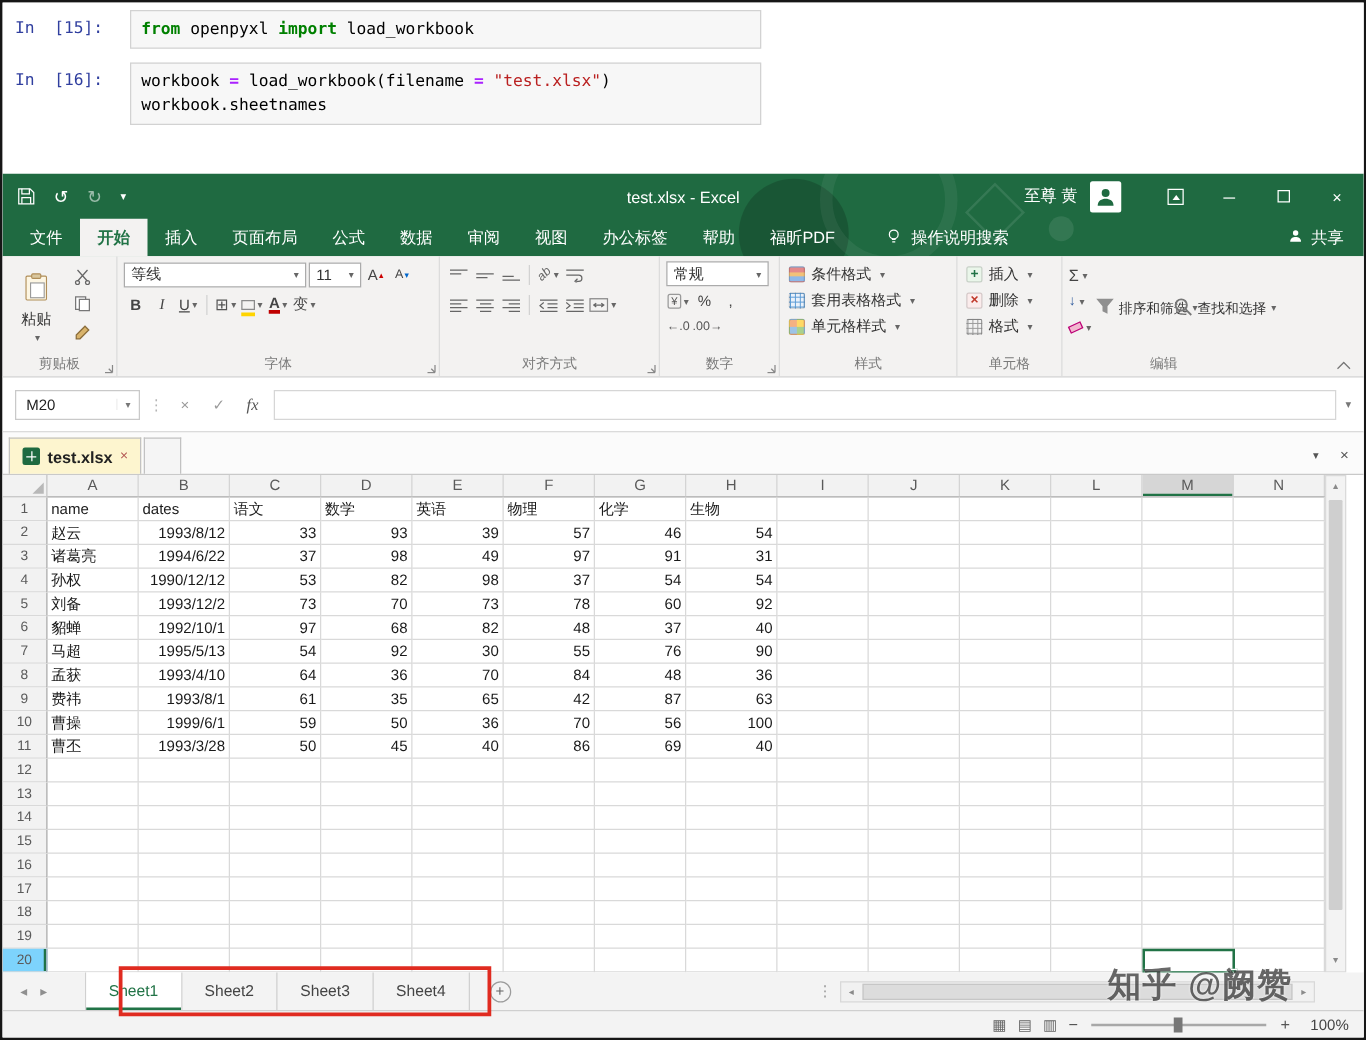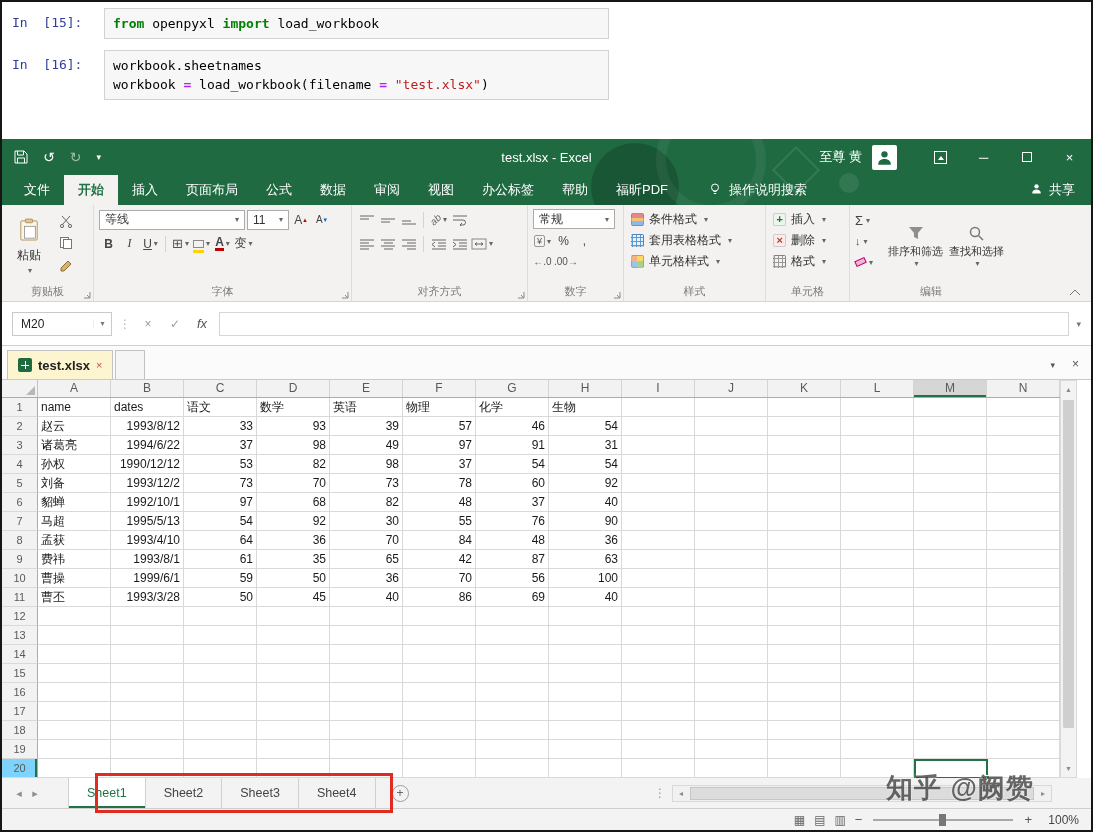--- a/index.html
+++ b/index.html
@@ -87,31 +87,31 @@
   .ic-conditional-formatting{background:linear-gradient(180deg,#e48989 0 34%,#f2c178 34% 67%,#8fb8e8 67%)}
   .ic-format-as-table{background-color:#eaf1fa;background-image:repeating-linear-gradient(0deg,#5b9bd5 0 1px,transparent 1px 4px),repeating-linear-gradient(90deg,#5b9bd5 0 1px,transparent 1px 4px)}
   .ic-cell-styles{background:conic-gradient(#ffd966 0 25%,#a9d18e 0 50%,#9dc3e6 0 75%,#f4b183 0)}
   .ic-insert{background:#eaf6ea}.ic-insert::after{content:"+";position:absolute;inset:0;color:#217346;font-size:11px;line-height:11px;text-align:center;font-weight:bold}
   .ic-delete{background:#fbecec}.ic-delete::after{content:"×";position:absolute;inset:0;color:#c0392b;font-size:11px;line-height:11px;text-align:center;font-weight:bold}
   .ic-format{background-color:#f2f2f2;background-image:repeating-linear-gradient(0deg,#9a9a9a 0 1px,transparent 1px 4px),repeating-linear-gradient(90deg,#9a9a9a 0 1px,transparent 1px 4px)}
   .editmini{display:flex;flex-direction:column;gap:3px;padding-top:2px;margin-right:4px}
   .sig{font-size:13px;color:#444}
   .fillic{font-size:11px;color:#2b579a}
   .eraser{width:11px;height:6px;background:#f2b8d0;border:1px solid #b07;transform:rotate(-25deg);display:block}
-  .bigbtn{width:63px;display:flex;flex-direction:column;align-items:center;justify-content:center;gap:2px;font-size:11px;color:#333;text-align:center}
+  .bigbtn{width:63px;display:flex;flex-direction:row;align-items:center;justify-content:center;gap:2px;font-size:11px;color:#333;text-align:center}
   .bb-label{line-height:12px;white-space:nowrap}
   .collapse{position:absolute;right:10px;bottom:5px;line-height:0}
 
   
   .xl-formula{height:44px;background:#fff;border-bottom:1px solid #cfcfcf;display:flex;align-items:center;padding:0 10px;gap:7px;flex:none}
   .namebox{width:100px;height:24px;border:1px solid #c9c9c9;display:flex;align-items:center;font-size:12px;padding-left:8px;color:#222;background:#fff}
   .nb-dd{margin-left:auto;width:18px;text-align:center;font-size:8px;color:#777;border-left:1px solid #eee}
   .fdots{color:#b5b5b5;font-size:12px}
   .fbtn{color:#9a9a9a;font-size:12px;width:20px;text-align:center}
-  .fbtn.fx{font-style:italic;font-family:Liberation Sans, sans-serif;color:#555;font-size:13px}
+  .fbtn.fx{font-style:italic;font-family:Liberation Serif, serif;color:#555;font-size:13px}
   .finput{flex:1;height:24px;border:1px solid #d6d6d6;background:#fff}
   .f-exp{color:#777;font-size:9px}
 
   
   .xl-doctabs{height:34px;background:#fbfbfb;border-bottom:1px solid #c9c9c9;display:flex;align-items:flex-end;padding-left:5px;position:relative;flex:none}
   .doctab{height:29px;border:1px solid #c2c2c2;border-bottom:none;display:flex;align-items:center;gap:6px;padding:7px 10px;font-size:13px;font-weight:bold;color:#222;background:#fdf5cf}
   .doctab.stub{width:30px;background:#f5f5f5;margin-left:2px}
   .dt-close{font-size:11px;color:#b25552;font-weight:normal}
   .xlicon{width:14px;height:14px;background:#1f6a41;border-radius:2px;position:relative;display:block;flex:none}
   .xlicon::after{content:"";position:absolute;inset:3px;background:linear-gradient(#fff,#fff) center/8px 1px no-repeat,linear-gradient(#fff,#fff) center/1px 8px no-repeat}
@@ -172,22 +172,22 @@
     <div>
         <div class="jcell jin">
           <div class="jprompt jp-in">In  [15]:</div>
           <div class="jcode">
             <div class="jline"><span class="tok-kw">from</span><span class="tok-pl"> openpyxl </span><span class="tok-kw">import</span><span class="tok-pl"> load_workbook</span></div>
           </div>
         </div>
         <div class="jcell jin">
           <div class="jprompt jp-in">In  [16]:</div>
           <div class="jcode">
+            <div class="jline"><span class="tok-pl">workbook </span><span class="tok-op">=</span><span class="tok-pl"> load_workbook(filename </span><span class="tok-op">=</span><span class="tok-pl"> </span><span class="tok-str">"test.xlsx"</span><span class="tok-pl">)</span></div>
             <div class="jline"><span class="tok-pl">workbook.sheetnames</span></div>
-            <div class="jline"><span class="tok-pl">workbook </span><span class="tok-op">=</span><span class="tok-pl"> load_workbook(filename </span><span class="tok-op">=</span><span class="tok-pl"> </span><span class="tok-str">"test.xlsx"</span><span class="tok-pl">)</span></div>
           </div>
         </div>
       </div>
   </section>
 
   <section class="excel">
 
     <div class="xl-header">
       <div class="deco">
           <i class="d1"></i>

